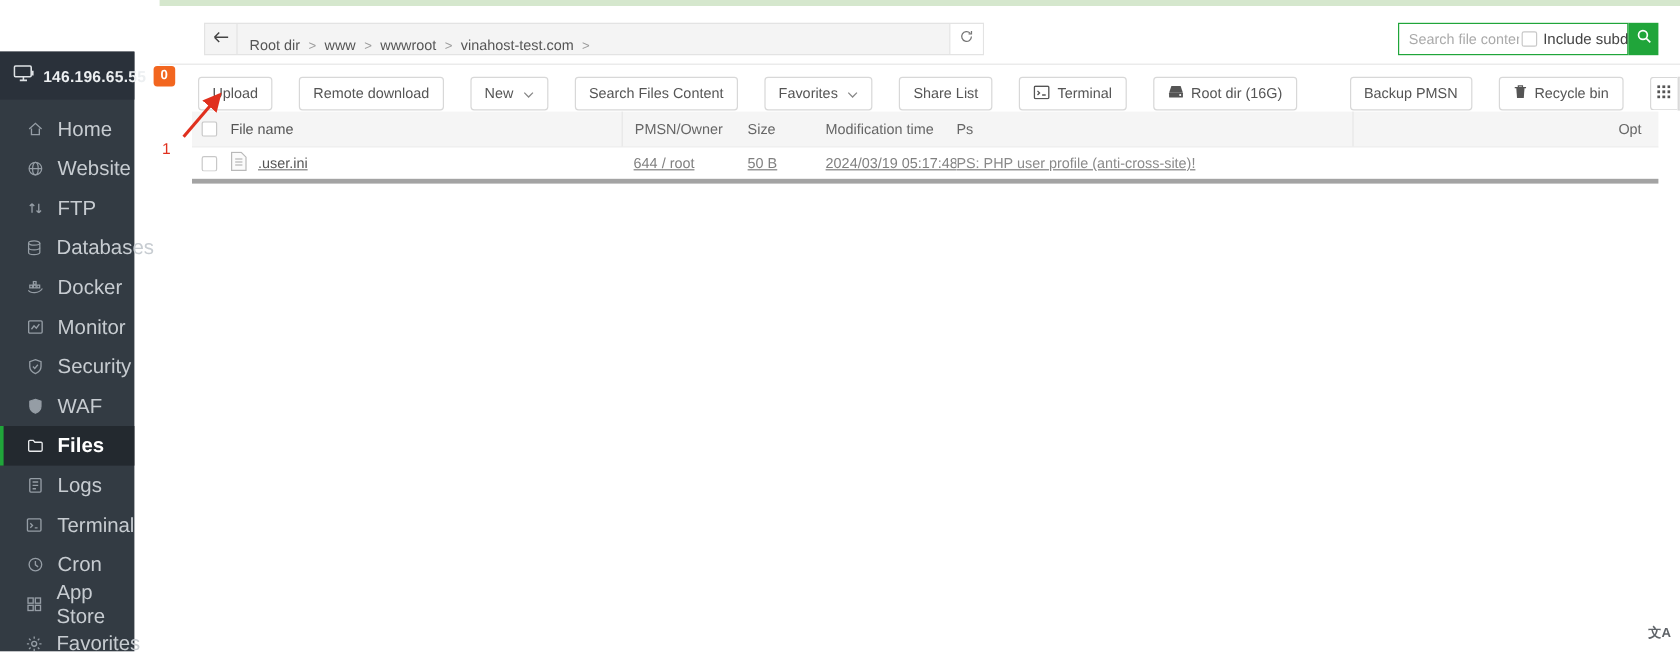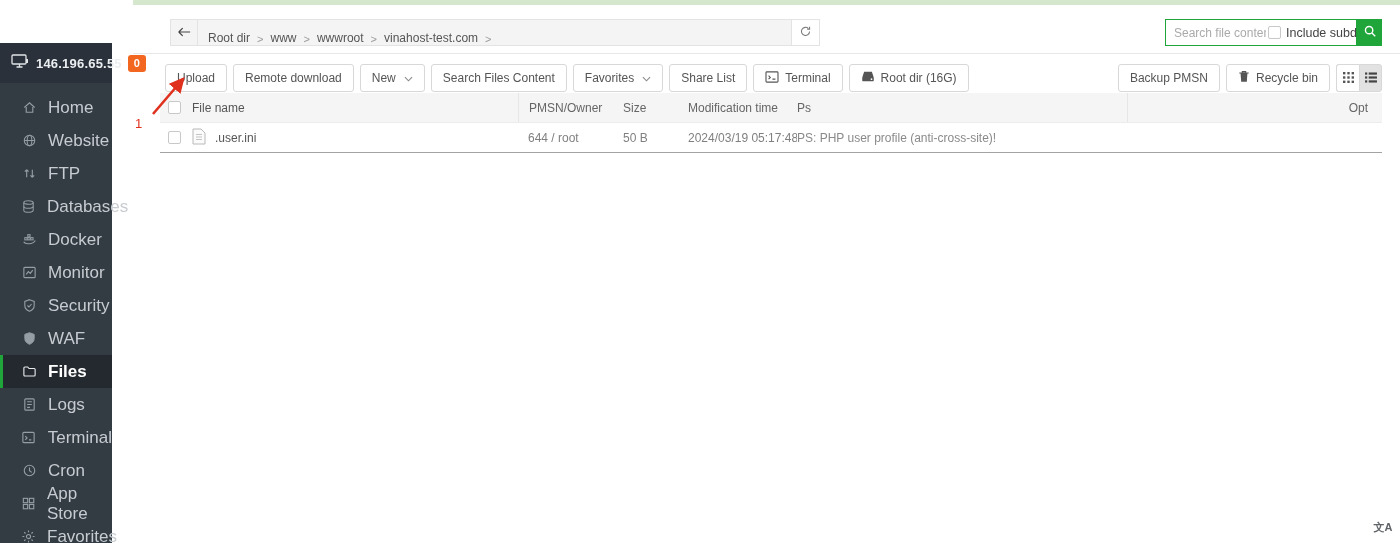--- a/index.html
+++ b/index.html
@@ -36,36 +36,36 @@
   .search-box { width:192px; border:1px solid #20a53a; background:#fff; display:flex; align-items:center; padding:0 6px 0 8px; }
   .search-box input { border:none; outline:none; font-size:12px; color:#666; width:92px; background:transparent; font-family:"Liberation Sans",sans-serif; }
   .search-box input::placeholder { color:#aaa; }
   .subdir { display:flex; align-items:center; gap:5px; font-size:12.5px; color:#444; margin-left:2px; white-space:nowrap; }
   .cb { width:13px; height:13px; border:1px solid #c8c8c8; border-radius:2px; background:#fff; flex:none; cursor:pointer; }
   .search-btn { width:25px; background:#20a53a; display:flex; align-items:center; justify-content:center; cursor:pointer; }
 
   .hline { position:absolute; left:0; right:0; top:53px; height:1px; background:#e7e7e7; }
 
   
-  .toolbar { position:absolute; left:32px; right:18px; top:64px; height:28px; display:flex; gap:6px; align-items:center; }
+  .toolbar { position:absolute; left:32px; right:18px; top:64px; height:28px; display:flex; gap:22px; align-items:center; }
   .tbtn { height:28px; border:1px solid #d8d8d8; border-radius:3px; background:#fff; color:#555;
     font-size:12px; padding:0 11px; display:flex; align-items:center; gap:6px; cursor:pointer; white-space:nowrap;
     font-family:"Liberation Sans",sans-serif; }
   .tbtn svg { flex:none; }
   .caret { margin-left:2px; }
   .tb-spacer { flex:1; }
   .view-group { display:flex; }
   .view-btn { width:23px; height:28px; border:1px solid #d8d8d8; background:#fff; display:flex; align-items:center; justify-content:center; cursor:pointer; }
   .view-btn.grid { border-radius:3px 0 0 3px; border-right:none; }
   .view-btn.list { border-radius:0 3px 3px 0; background:#e2e2e2; }
 
   
   .ftable { position:absolute; left:27px; right:18px; top:93px; font-size:12px; }
   .thead { height:30px; background:#f5f5f5; display:flex; align-items:center; color:#666; border-bottom:1px solid #ececec; }
-  .trow { height:30px; display:flex; align-items:center; color:#808080; border-bottom:1px solid #a3a3a3; background:#fff; }
+  .trow { height:30px; display:flex; align-items:center; color:#808080; border-bottom:4px solid #a3a3a3; background:#fff;text-decoration:underline; }
   .col { display:flex; align-items:center; overflow:hidden; white-space:nowrap; }
   .col.check { width:32px; padding-left:8px; }
   .col.name  { width:326px; color:#555; }
   .trow .col.name svg { margin-right:9px; flex:none; }
   .col.pmsn  { width:100px; padding-left:10px; }
   .col.size  { width:67px;  padding-left:5px; }
   .col.mtime { width:112px; padding-left:3px; }
   .col.ps    { flex:1; }
   .col.opt   { width:255px; justify-content:flex-end; padding-right:14px; }
   .thead .col.pmsn, .thead .col.opt { border-left:1px solid #e6e6e6; align-self:stretch; }

